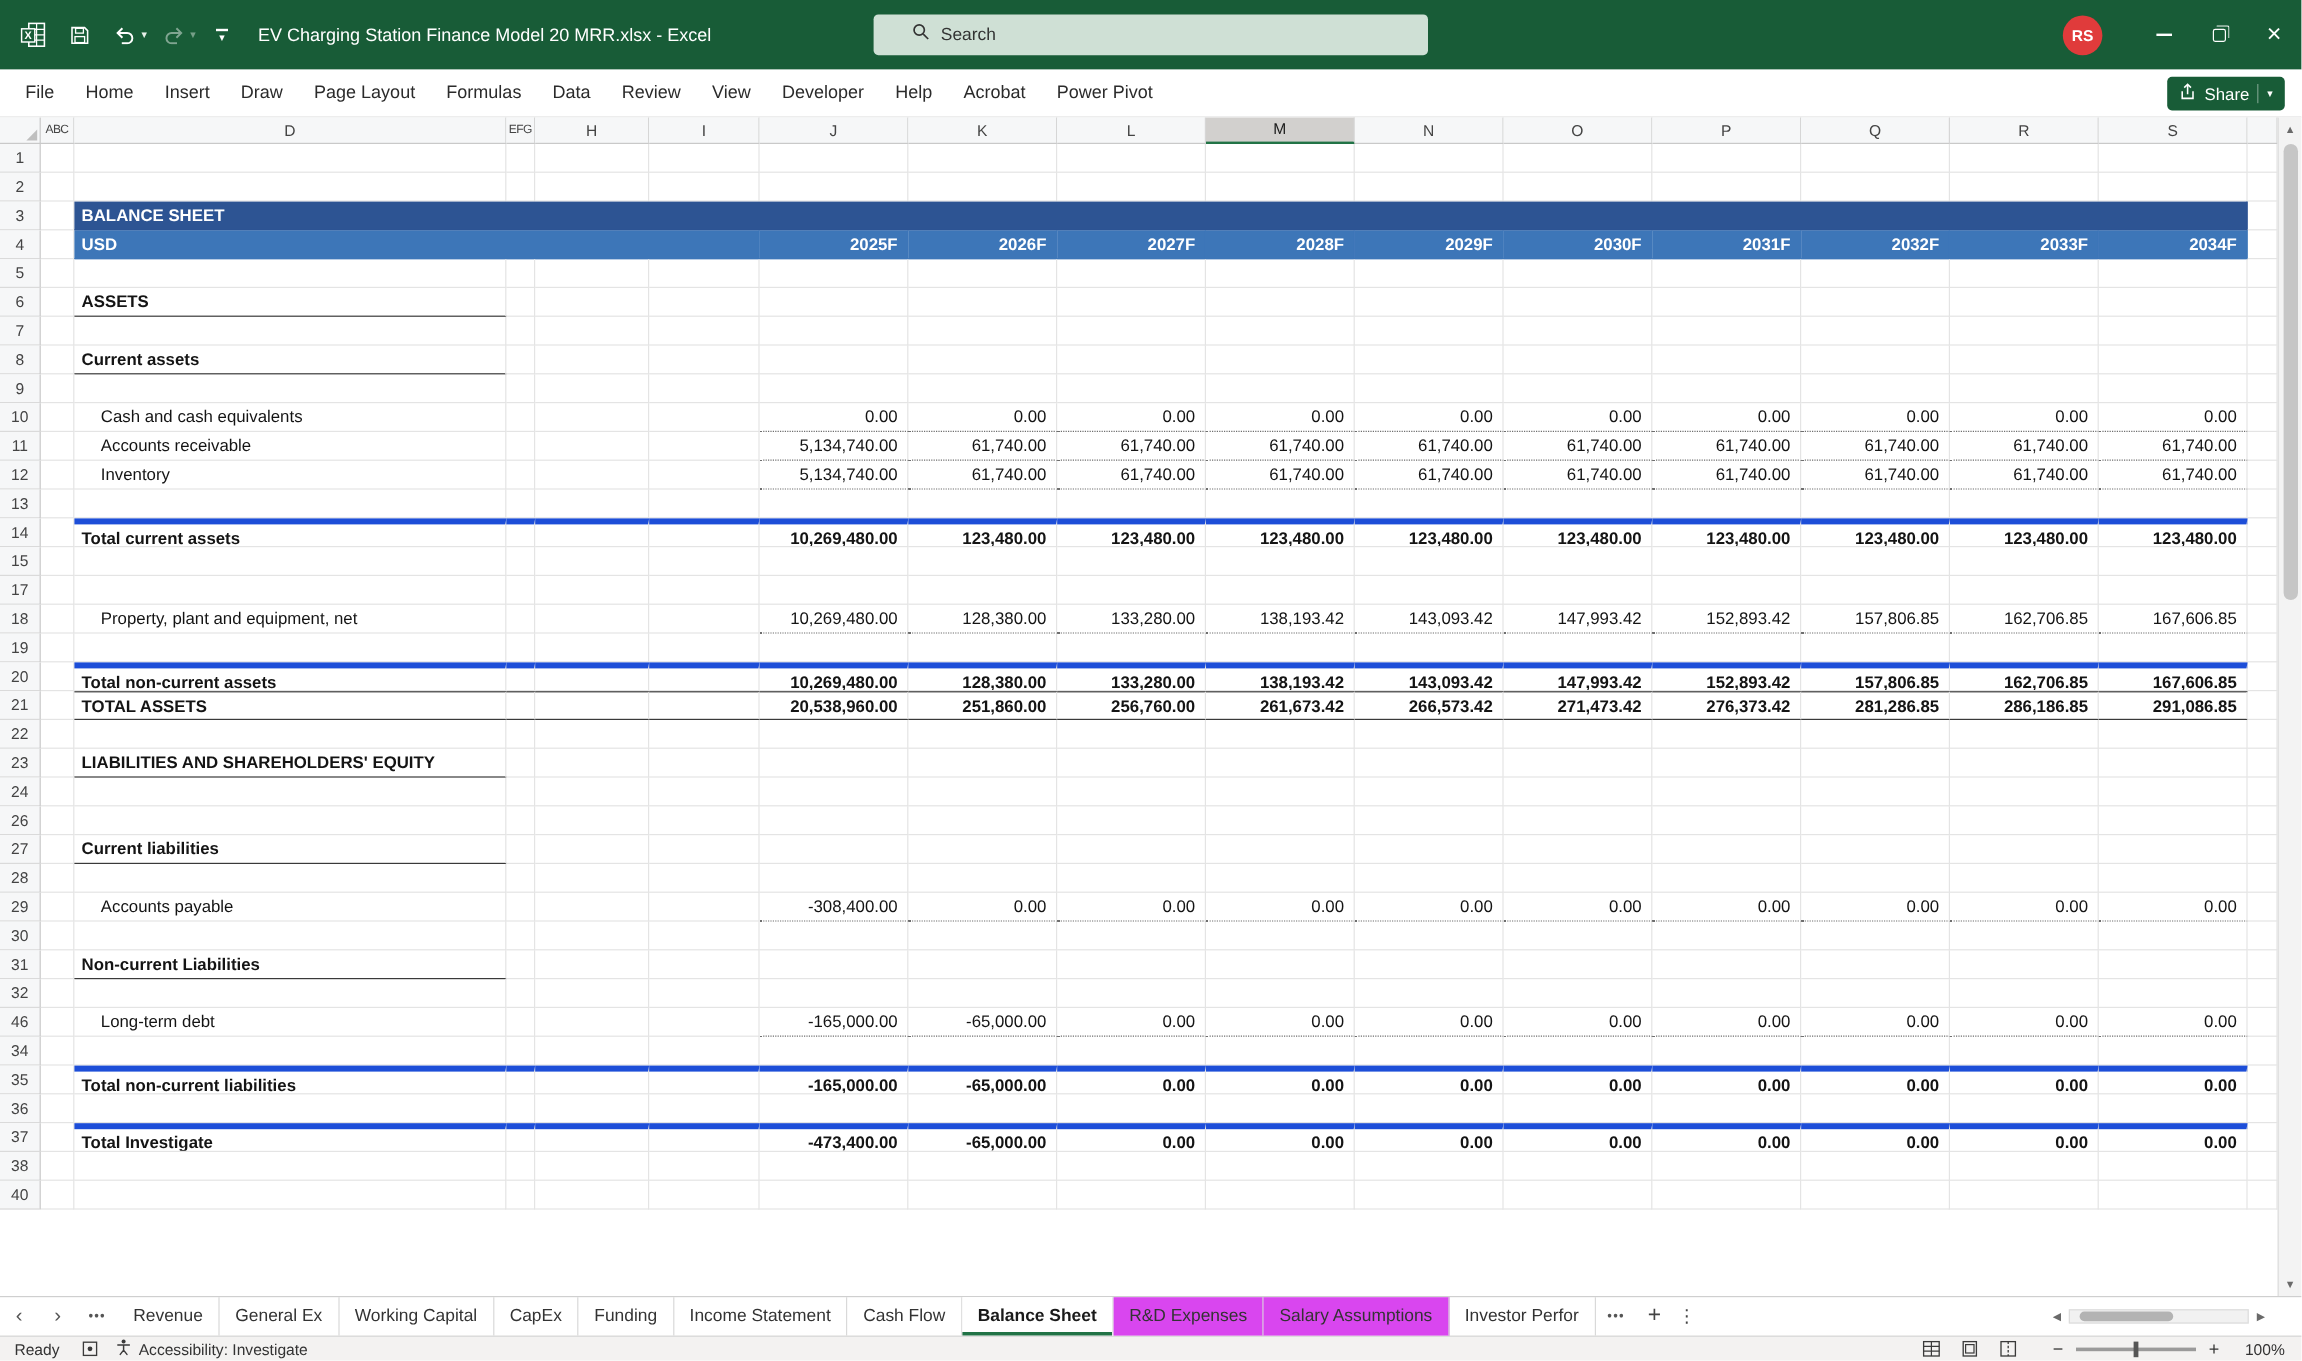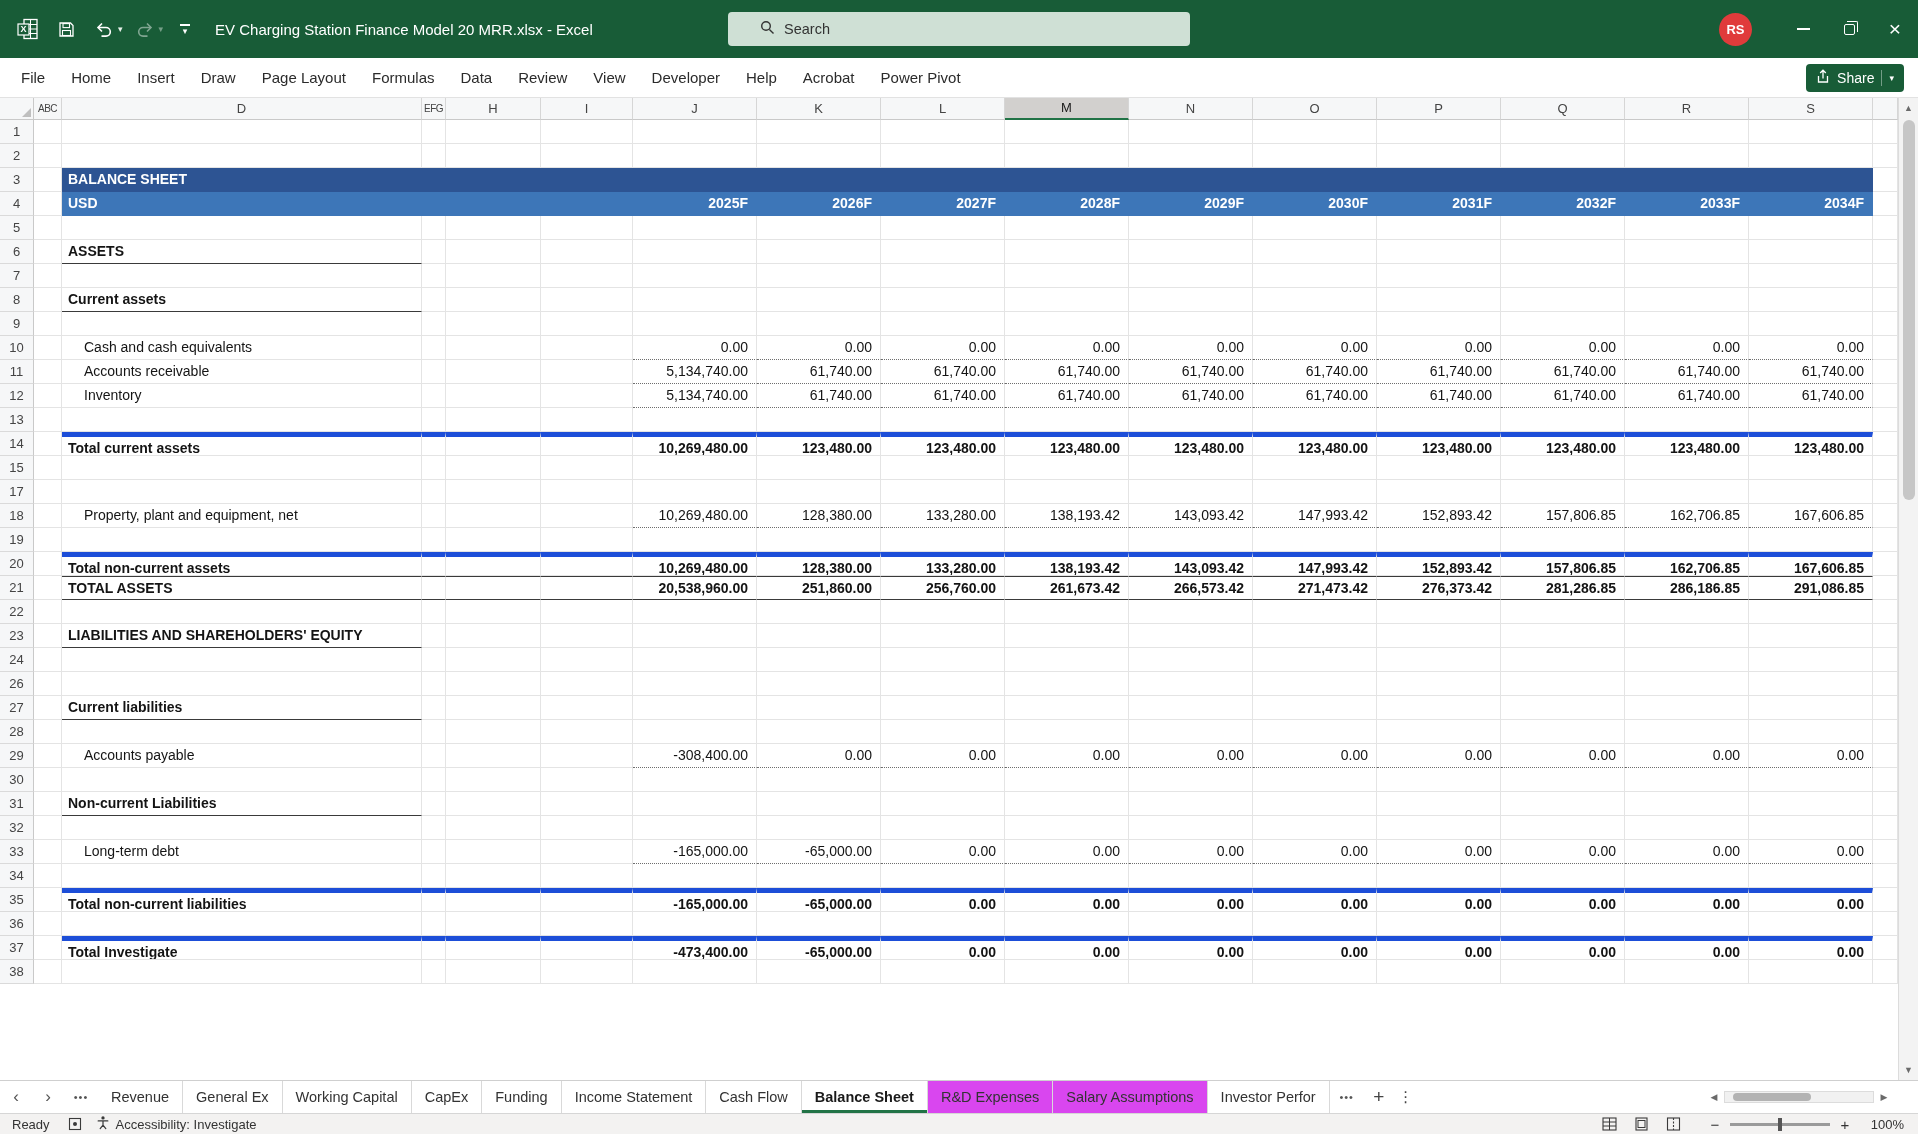--- a/index.html
+++ b/index.html
@@ -772,21 +772,21 @@
         <div class="cell" style="width: 124px;"></div>
         <div class="cell" style="width: 124px;"></div>
         <div class="cell" style="width: 124px;"></div>
         <div class="cell" style="width: 124px;"></div>
         <div class="cell" style="width: 124px;"></div>
         <div class="cell" style="width: 124px;"></div>
         <div class="cell" style="width: 124px;"></div>
         <div class="cell" style="width: 25px;"></div>
       </div>
       <div class="grid-row">
-        <div class="row-h">33</div>
+        <div class="row-h">46</div>
         <div class="cell" style="width: 28px;"></div>
         <div class="cell lbl detail" style="width: 360px;">Long-term debt</div>
         <div class="cell" style="width: 24px;"></div>
         <div class="cell" style="width: 95px;"></div>
         <div class="cell" style="width: 92px;"></div>
         <div class="cell num detail" style="width: 124px;">-165,000.00</div>
         <div class="cell num detail" style="width: 124px;">-65,000.00</div>
         <div class="cell num detail" style="width: 124px;">0.00</div>
         <div class="cell num detail" style="width: 124px;">0.00</div>
         <div class="cell num detail" style="width: 124px;">0.00</div>
@@ -868,20 +868,39 @@
         <div class="cell num total" style="width: 124px;">0.00</div>
         <div class="cell num total" style="width: 124px;">0.00</div>
         <div class="cell num total" style="width: 124px;">0.00</div>
         <div class="cell num total" style="width: 124px;">0.00</div>
         <div class="cell num total" style="width: 124px;">0.00</div>
         <div class="cell num total" style="width: 124px;">0.00</div>
         <div class="cell" style="width: 25px;"></div>
       </div>
       <div class="grid-row">
         <div class="row-h">38</div>
+        <div class="cell" style="width: 28px;"></div>
+        <div class="cell" style="width: 360px;"></div>
+        <div class="cell" style="width: 24px;"></div>
+        <div class="cell" style="width: 95px;"></div>
+        <div class="cell" style="width: 92px;"></div>
+        <div class="cell" style="width: 124px;"></div>
+        <div class="cell" style="width: 124px;"></div>
+        <div class="cell" style="width: 124px;"></div>
+        <div class="cell" style="width: 124px;"></div>
+        <div class="cell" style="width: 124px;"></div>
+        <div class="cell" style="width: 124px;"></div>
+        <div class="cell" style="width: 124px;"></div>
+        <div class="cell" style="width: 124px;"></div>
+        <div class="cell" style="width: 124px;"></div>
+        <div class="cell" style="width: 124px;"></div>
+        <div class="cell" style="width: 25px;"></div>
+      </div>
+      <div class="grid-row">
+        <div class="row-h">40</div>
         <div class="cell" style="width: 28px;"></div>
         <div class="cell" style="width: 360px;"></div>
         <div class="cell" style="width: 24px;"></div>
         <div class="cell" style="width: 95px;"></div>
         <div class="cell" style="width: 92px;"></div>
         <div class="cell" style="width: 124px;"></div>
         <div class="cell" style="width: 124px;"></div>
         <div class="cell" style="width: 124px;"></div>
         <div class="cell" style="width: 124px;"></div>
         <div class="cell" style="width: 124px;"></div>

